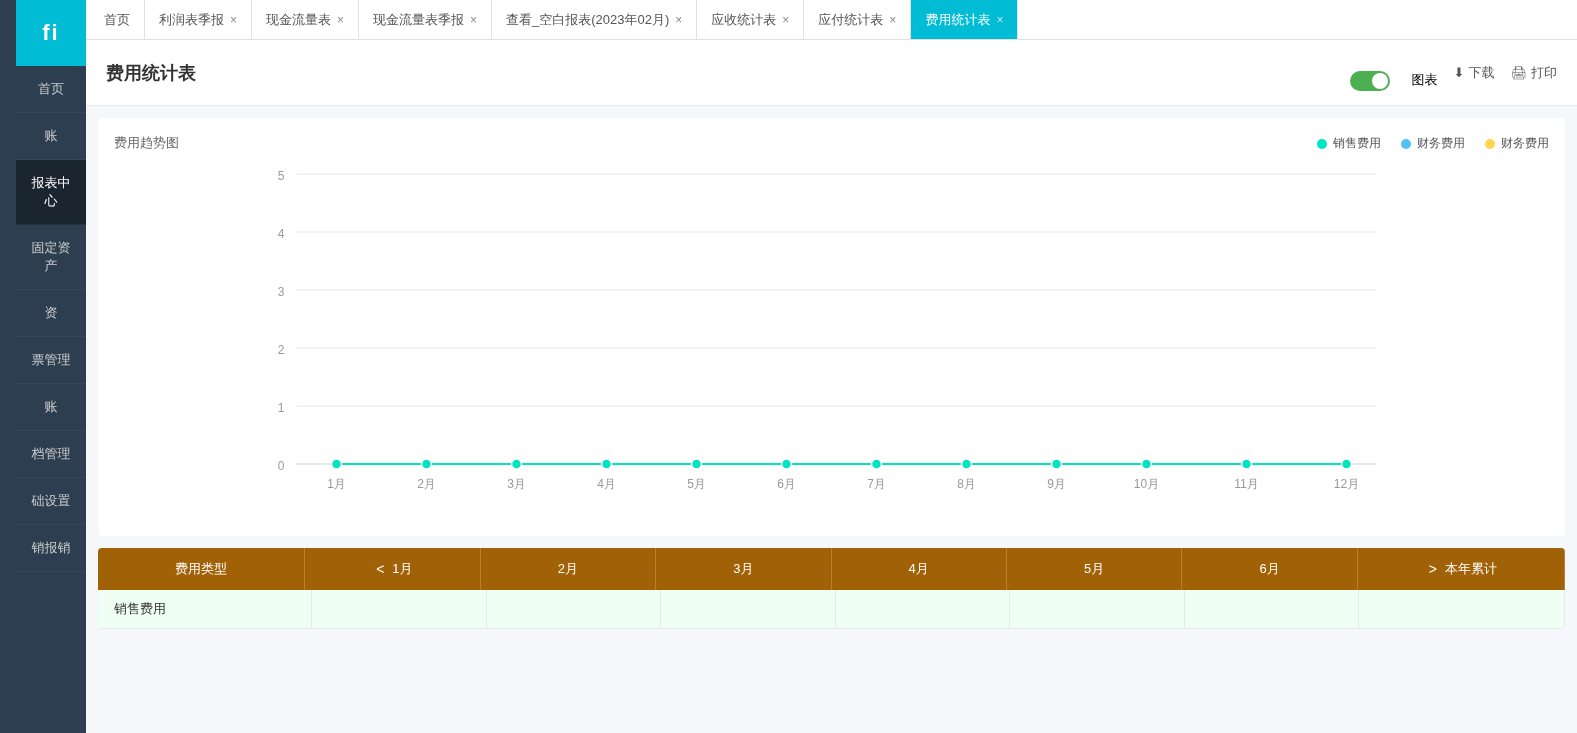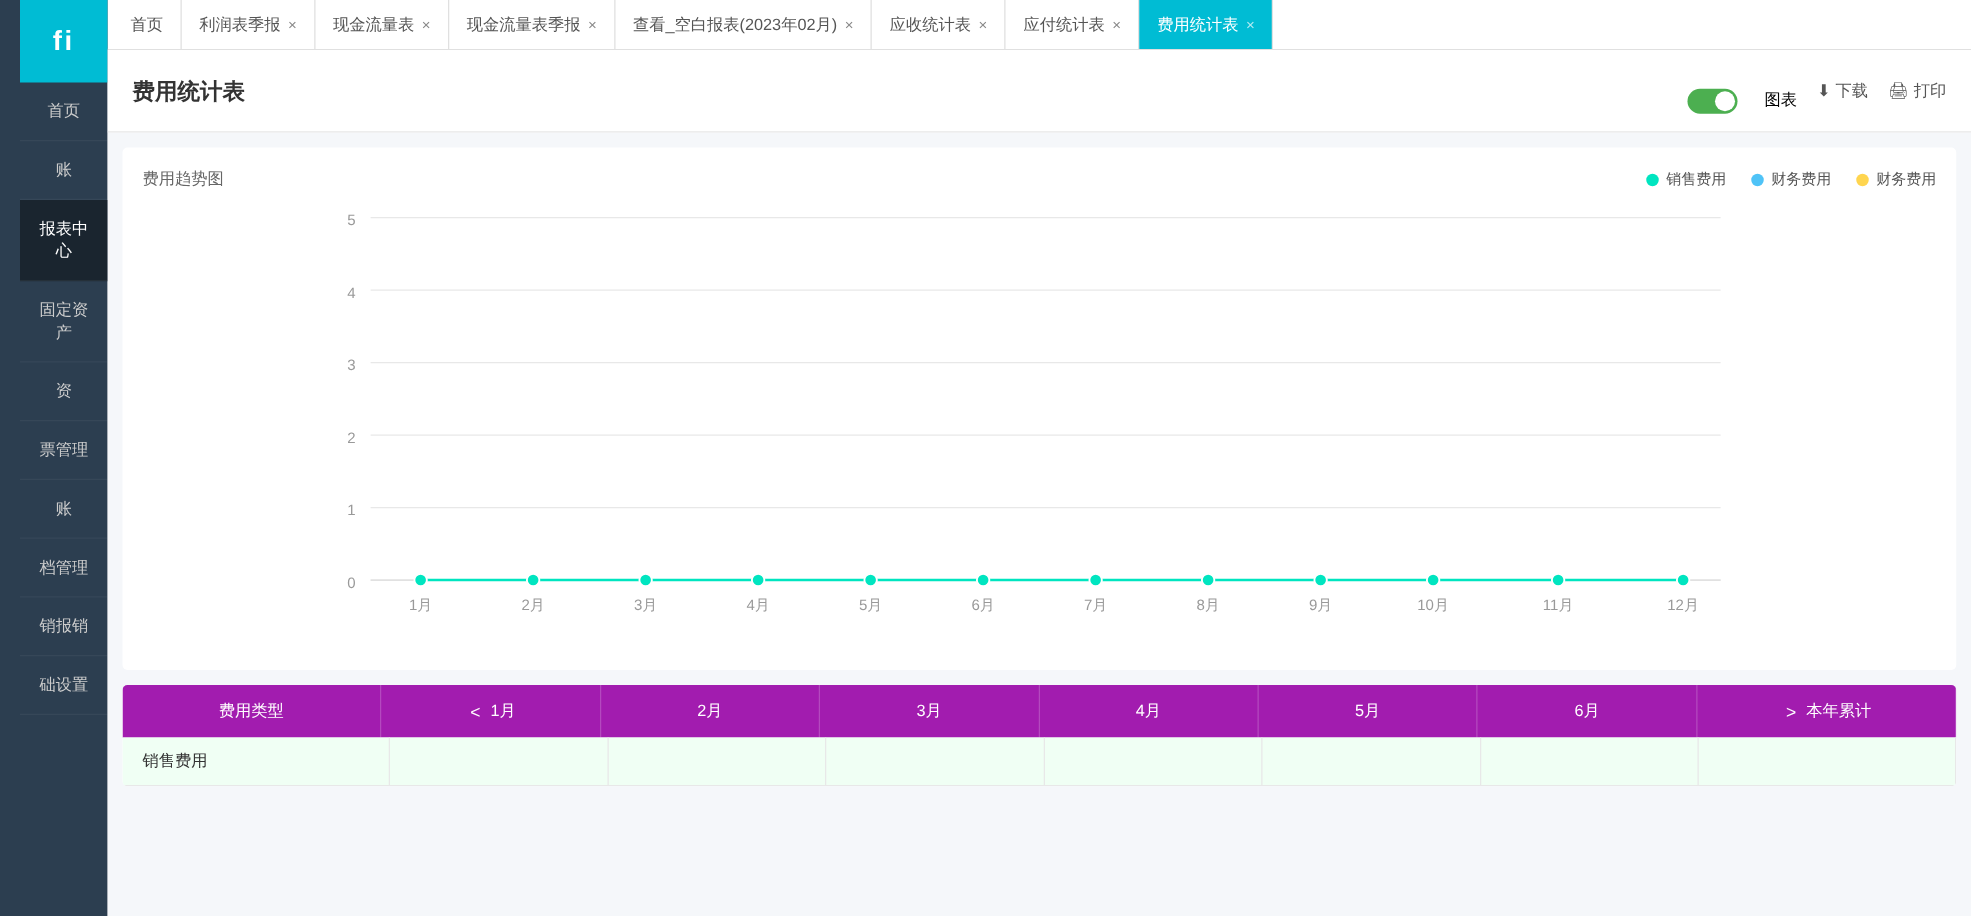--- a/index.html
+++ b/index.html
@@ -181,21 +181,21 @@
     
     .table-section {
       background: #fff;
       margin: 0 12px 12px;
       border-radius: 4px;
       overflow: hidden;
       flex-shrink: 0;
     }
     .table-header-row {
       display: flex;
-      background: #a21caf;
+      background: #a16207;
       color: white;
       font-size: 13px;
     }
     .th-cell {
       padding: 12px 8px;
       text-align: center;
       flex: 1;
       border-right: 1px solid rgba(255,255,255,0.2);
       display: flex;
       align-items: center;
@@ -246,22 +246,22 @@
 <div class="sidebar">
   <div class="sidebar-logo">fi</div>
   <div class="sidebar-item">首页</div>
   <div class="sidebar-item">账</div>
   <div class="sidebar-item active">报表中心</div>
   <div class="sidebar-item">固定资产</div>
   <div class="sidebar-item">资</div>
   <div class="sidebar-item">票管理</div>
   <div class="sidebar-item">账</div>
   <div class="sidebar-item">档管理</div>
+  <div class="sidebar-item">础设置</div>
   <div class="sidebar-item">销报销</div>
-  <div class="sidebar-item">础设置</div>
 </div>
 
 <div class="main">
 
   <div class="tab-bar">
     <div class="tab">首页</div>
     <div class="tab">
       <span>利润表季报</span>
       <span class="close">×</span>
     </div>

